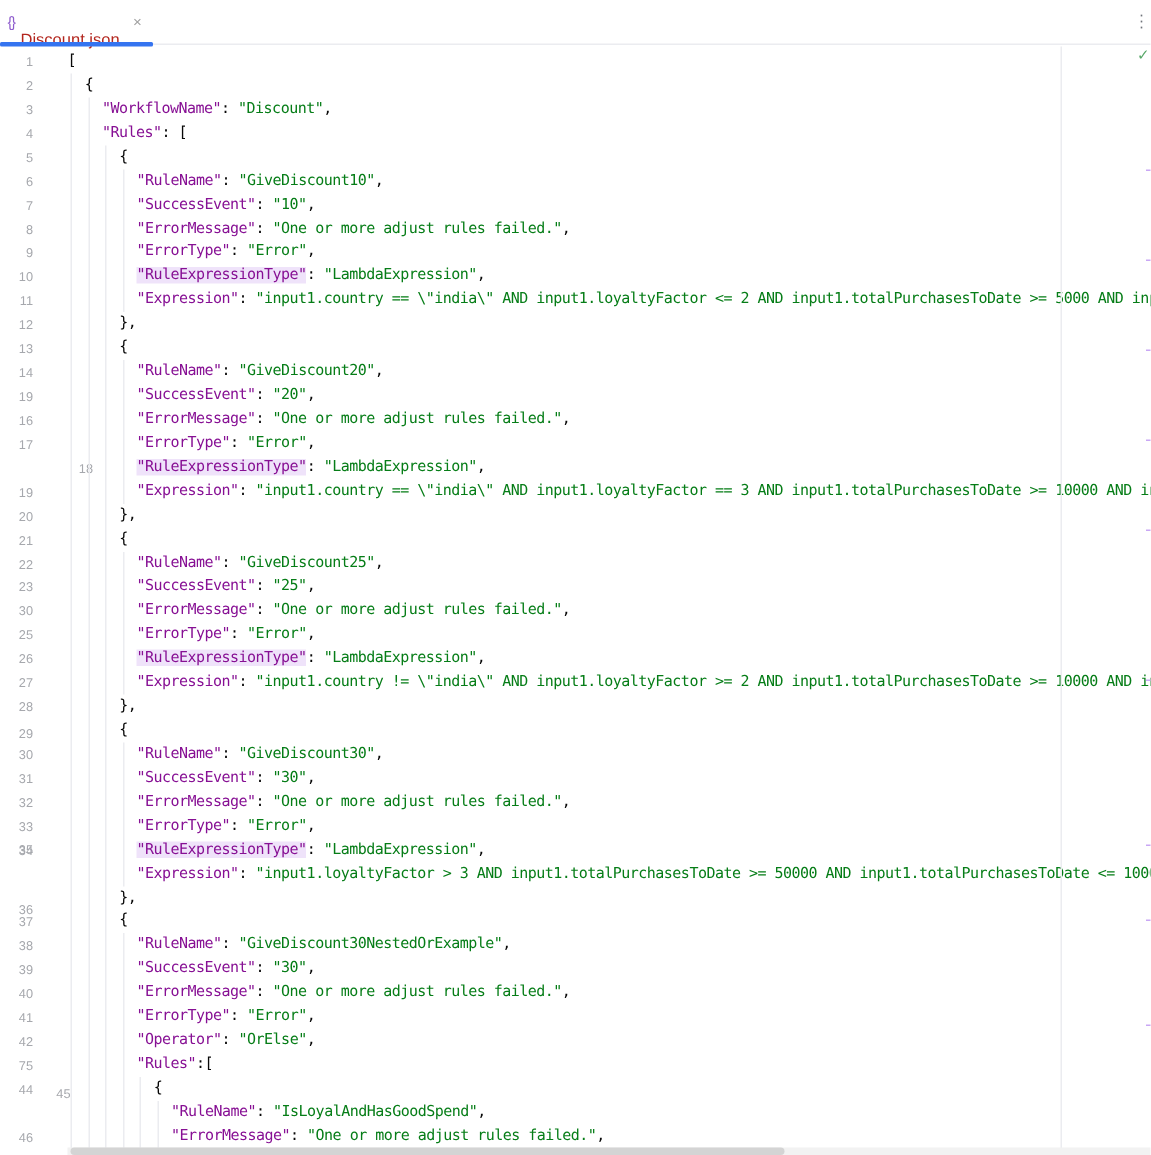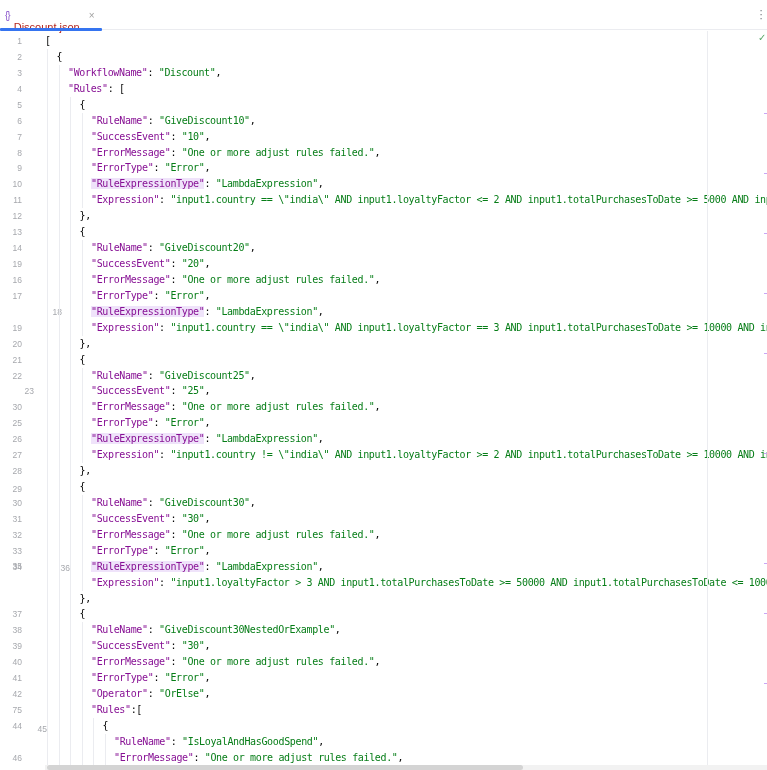--- a/index.html
+++ b/index.html
@@ -55,34 +55,34 @@
     <div class="ln" style="top: 193.16px;">13</div>
     <div class="ln" style="top: 209.09px;">14</div>
     <div class="ln" style="top: 225.02px;">19</div>
     <div class="ln" style="top: 240.95px;">16</div>
     <div class="ln" style="top: 256.88px;">17</div>
     <div class="ln" style="top: 272.81px; margin-left: 40px;">18</div>
     <div class="ln" style="top: 288.74px;">19</div>
     <div class="ln" style="top: 304.67px;">20</div>
     <div class="ln" style="top: 320.6px;">21</div>
     <div class="ln" style="top: 336.53px;">22</div>
-    <div class="ln" style="top: 352.46px; margin-left: 12px;">23</div>
+    <div class="ln" style="top: 352.46px;">23</div>
     <div class="ln" style="top: 368.39px;">30</div>
     <div class="ln" style="top: 384.32px;">25</div>
     <div class="ln" style="top: 400.25px;">26</div>
     <div class="ln" style="top: 416.18px;">27</div>
     <div class="ln" style="top: 432.11px;">28</div>
     <div class="ln" style="top: 450px;">29</div>
     <div class="ln" style="top: 463.97px;">30</div>
     <div class="ln" style="top: 479.9px;">31</div>
     <div class="ln" style="top: 495.83px;">32</div>
     <div class="ln" style="top: 511.76px;">33</div>
     <div class="ln" style="top: 527.69px;">34</div>
     <div class="ln" style="top: 527px;">35</div>
-    <div class="ln" style="top: 529px; padding-left: 48px;">36</div>
+    <div class="ln" style="top: 567px;">36</div>
     <div class="ln" style="top: 575.48px;">37</div>
     <div class="ln" style="top: 591.41px;">38</div>
     <div class="ln" style="top: 607.34px;">39</div>
     <div class="ln" style="top: 623.27px;">40</div>
     <div class="ln" style="top: 639.2px;">41</div>
     <div class="ln" style="top: 655.13px;">42</div>
     <div class="ln" style="top: 671.06px;">75</div>
     <div class="ln" style="top: 686.99px;">44</div>
     <div class="ln" style="top: 690px; padding-left: 25px;">45</div>
     <div class="ln" style="top: 718.85px;">46</div>

